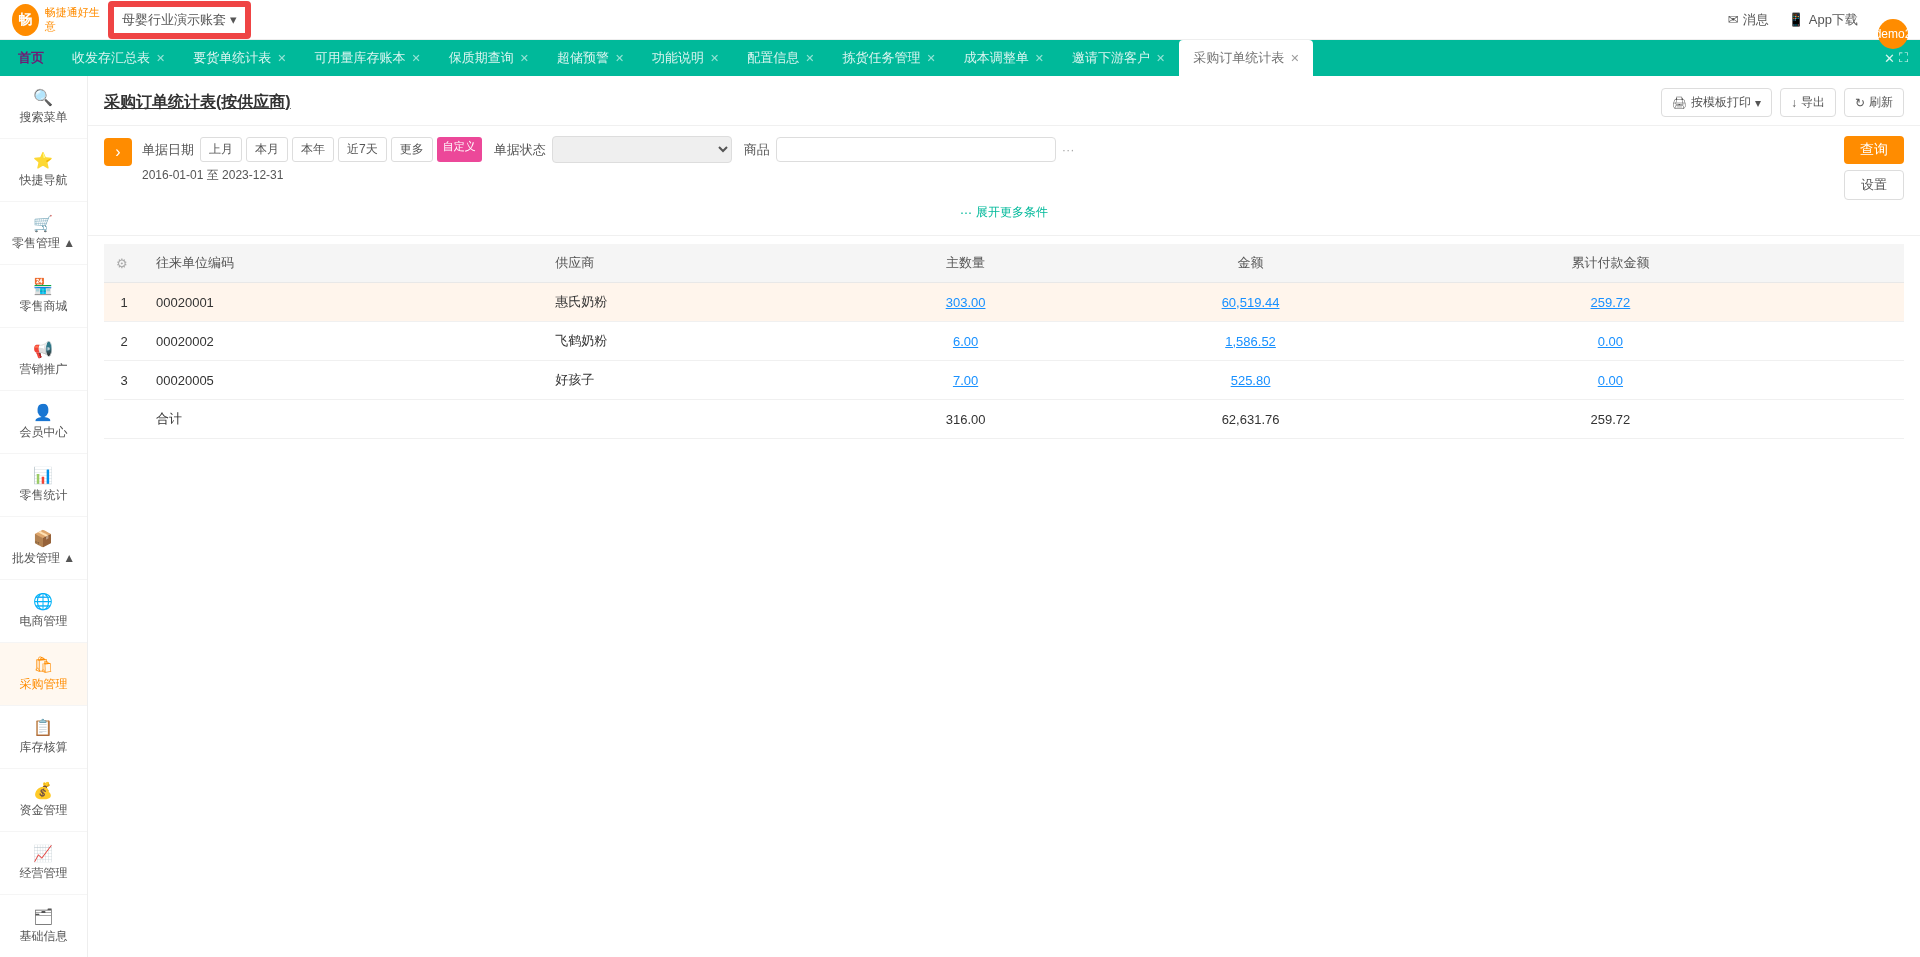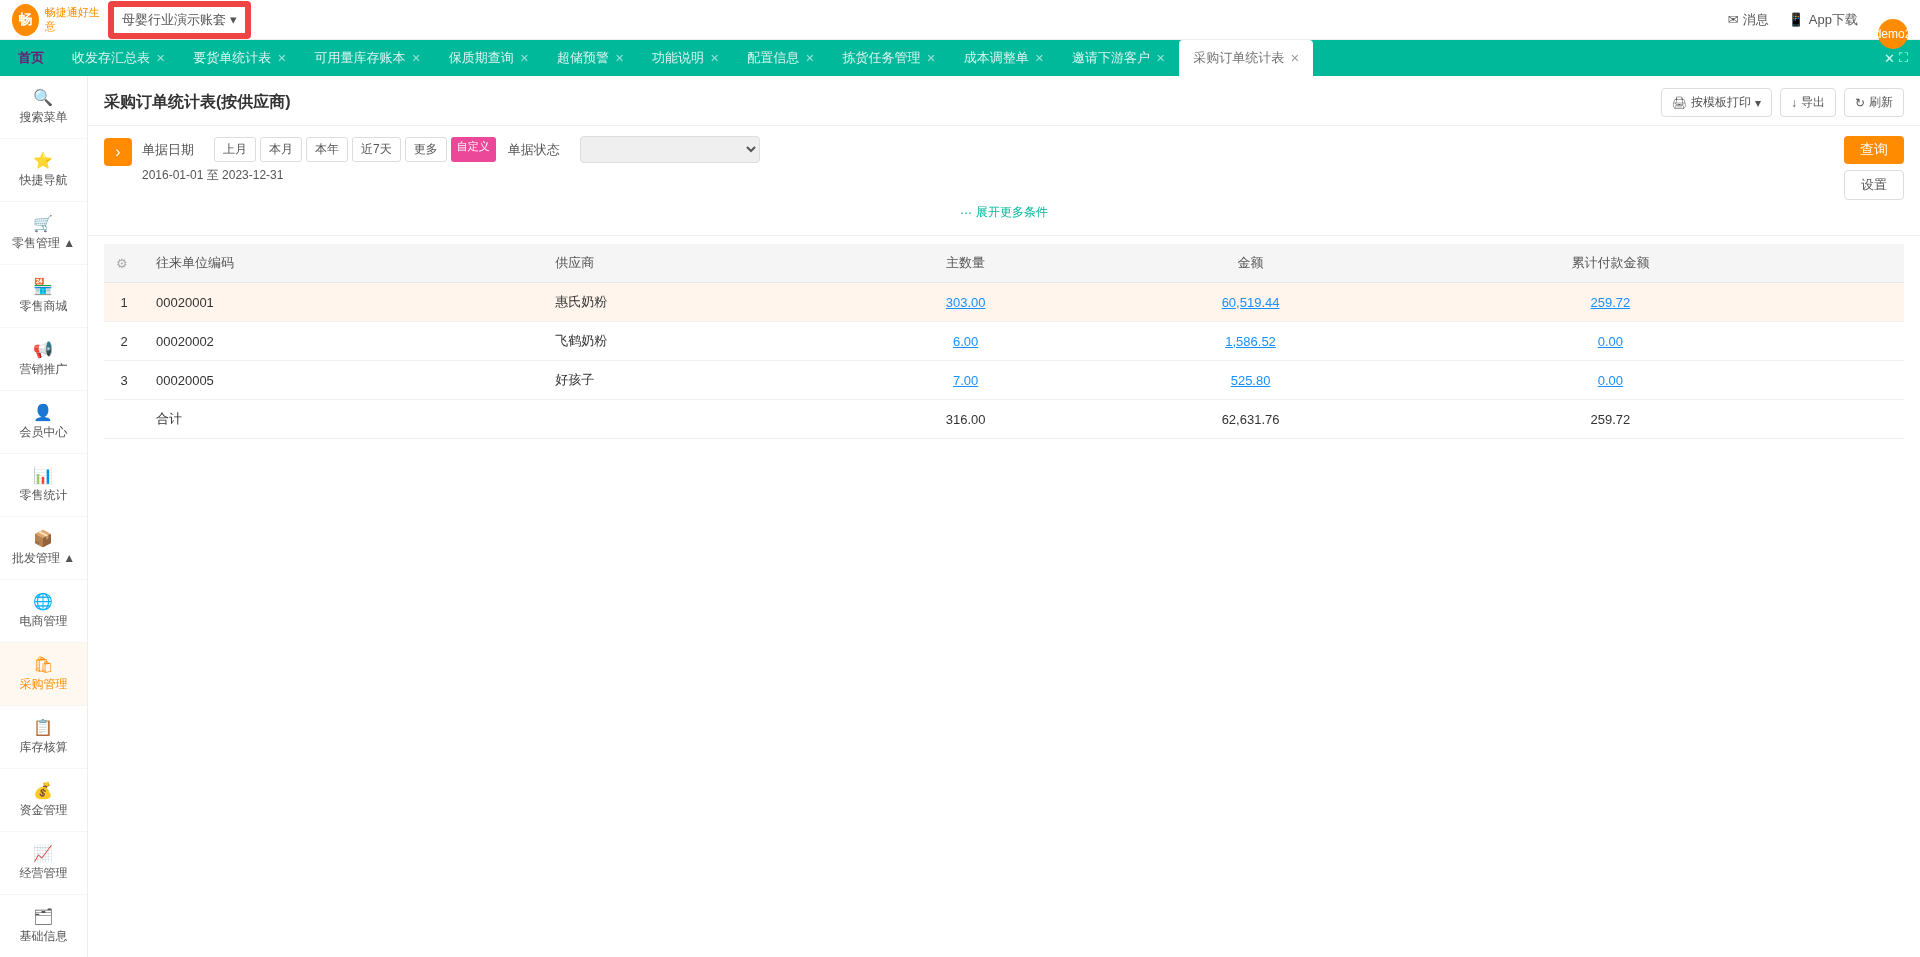--- a/index.html
+++ b/index.html
@@ -31,30 +31,30 @@
     .sidebar-item .s-icon { font-size: 16px; margin-bottom: 2px; }
 
     
     .main-content { flex: 1; overflow: auto; background: #f5f5f5; padding: 0; }
 
     
     .page-container { background: #fff; margin: 0; padding: 0; min-height: 100%; }
 
     
     .page-header { display: flex; align-items: center; justify-content: space-between; padding: 12px 16px 8px; border-bottom: 1px solid #f0f0f0; }
-    .page-title { font-size: 16px; font-weight: 600; color: #333; }
+    .page-title { font-size: 16px; font-weight: 600; color: #333; text-decoration: underline; }
     .page-actions { display: flex; align-items: center; gap: 8px; }
     .btn-print { display: flex; align-items: center; gap: 4px; padding: 5px 10px; border: 1px solid #ddd; border-radius: 4px; background: #fff; color: #555; cursor: pointer; font-size: 12px; }
     .btn-export { display: flex; align-items: center; gap: 4px; padding: 5px 10px; border: 1px solid #ddd; border-radius: 4px; background: #fff; color: #555; cursor: pointer; font-size: 12px; }
     .btn-refresh { display: flex; align-items: center; gap: 4px; padding: 5px 10px; border: 1px solid #ddd; border-radius: 4px; background: #fff; color: #555; cursor: pointer; font-size: 12px; }
 
     
     .filter-area { padding: 10px 16px; background: #fff; border-bottom: 1px solid #f0f0f0; }
     .filter-row { display: flex; align-items: center; gap: 12px; flex-wrap: wrap; }
-    .filter-item { display: flex; align-items: center; gap: 20px; }
+    .filter-item { display: flex; align-items: center; gap: 6px; }
     .filter-label { color: #555; font-size: 13px; white-space: nowrap; }
     .date-quick-btns { display: flex; gap: 4px; }
     .date-quick-btn { padding: 3px 8px; border: 1px solid #ddd; border-radius: 3px; background: #fff; color: #555; cursor: pointer; font-size: 12px; }
     .custom-badge { padding: 2px 6px; background: #ec4899; color: #fff; border-radius: 3px; font-size: 11px; }
     .date-range { color: #555; font-size: 12px; }
     .filter-select { padding: 4px 8px; border: 1px solid #ddd; border-radius: 4px; font-size: 13px; min-width: 180px; color: #555; }
     .filter-input { padding: 4px 8px; border: 1px solid #ddd; border-radius: 4px; font-size: 13px; min-width: 200px; color: #555; }
     .btn-query { padding: 5px 16px; background: #ff8c00; color: #fff; border: none; border-radius: 4px; cursor: pointer; font-size: 14px; }
     .btn-settings { padding: 5px 16px; background: #fff; color: #555; border: 1px solid #ddd; border-radius: 4px; cursor: pointer; font-size: 13px; }
     .expand-more { display: flex; align-items: center; gap: 4px; color: #00b99a; cursor: pointer; font-size: 12px; padding: 4px 0; justify-content: center; }
@@ -257,20 +257,25 @@
                   <button class="date-quick-btn">更多</button>
                   <span class="custom-badge">自定义</span>
                 </div>
               </div>
               <div class="filter-item">
                 <span class="filter-label">单据状态</span>
                 <select class="filter-select">
                   <option value=""></option>
                 </select>
               </div>
+              <div class="filter-item">
+                <span class="filter-label">商品</span>
+                <input type="text" class="filter-input" style="min-width: 280px;">
+                <span style="color:#aaa;cursor:pointer;">···</span>
+              </div>
             </div>
             <div class="filter-row" style="margin-top:4px;">
               <span class="date-range">2016-01-01 至 2023-12-31</span>
             </div>
           </div>
           <div class="filter-right">
             <button class="btn-query">查询</button>
             <button class="btn-settings">设置</button>
           </div>
         </div>

